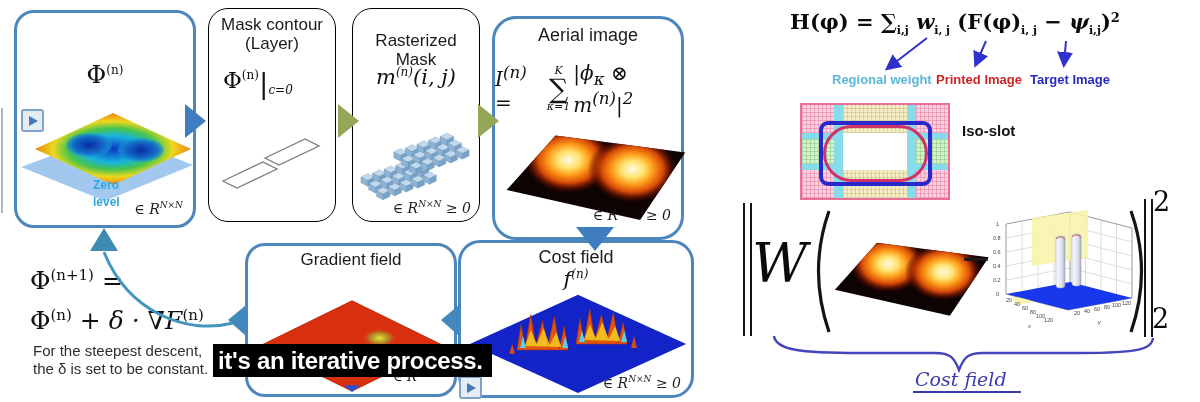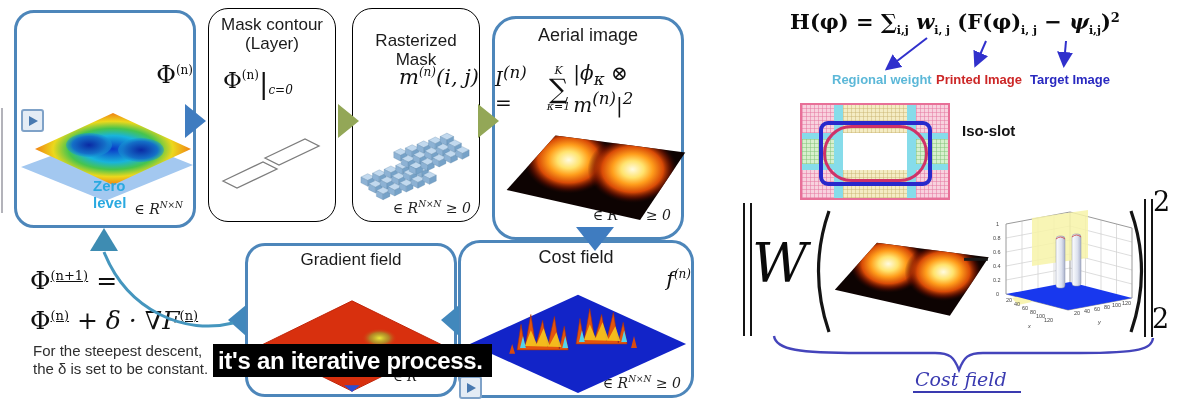--- a/index.html
+++ b/index.html
@@ -7,38 +7,38 @@
          font-family:"Liberation Sans",sans-serif;color:#111;}
   
   .box{position:absolute;background:#fff;border-radius:20px;z-index:10;box-sizing:border-box;}
   .box.blue{border:3px solid #4d86ba;}
   .box.olive{border:1px solid #000000;}
   .btitle{position:absolute;left:0;right:0;text-align:center;font-size:17px;line-height:19px;color:#1b1b1b;}
   .math{font-family:"DejaVu Serif",serif;color:#101010;}
   .math sup{font-size:12px;}
   .math sub{font-size:12px;}
   .it{font-style:italic;}
-  .sym{position:absolute;left:0;right:0;text-align:right;}
+  .sym{position:absolute;left:0;right:0;text-align:center;}
   .domain{position:absolute;font-family:"DejaVu Serif",serif;font-style:italic;font-size:14px;color:#1c1c1c;white-space:nowrap;}
   .domain sup{font-size:9px;}
   .bigbar{font-size:28px;vertical-align:-5px;font-style:normal;}
   
   .play{position:absolute;width:23px;height:23px;background:#e4ecf5;border:2px solid #7fa2c8;border-radius:3px;
         display:flex;align-items:center;justify-content:center;z-index:30;box-sizing:border-box;}
   .play::after{content:"";width:0;height:0;border-top:5px solid transparent;border-bottom:5px solid transparent;
         border-left:9px solid #4879b0;margin-left:2px;}
   
   .af{position:absolute;left:0;right:0;top:42px;display:flex;justify-content:center;align-items:center;
       font-family:"DejaVu Serif",serif;font-size:20px;color:#101010;}
   .sumstack{display:inline-flex;flex-direction:column;align-items:center;line-height:0.95;margin:0 3px;}
   .sumstack .t,.sumstack .b{font-size:11px;font-style:italic;}
   .sumstack .s{font-size:27px;font-style:normal;}
   
   .updline{position:absolute;font-family:"DejaVu Serif",serif;font-size:25px;color:#101010;white-space:nowrap;}
-  .updline sup{font-size:13px;text-decoration:underline;}
+  .updline sup{font-size:15px;}
   .note{position:absolute;left:33px;top:342px;font-size:15px;line-height:18px;color:#2e2e2e;}
   
   .caption{position:absolute;left:213px;top:344px;width:279px;height:33px;background:#000;color:#fff;
            font-size:24px;font-weight:600;letter-spacing:-0.3px;display:flex;align-items:center;
            padding-left:5px;box-sizing:border-box;z-index:60;white-space:nowrap;}
   
   .hf{position:absolute;left:788px;top:9px;width:334px;text-align:center;font-family:"DejaVu Serif",serif;
       font-weight:bold;font-size:21px;white-space:nowrap;color:#0a0a0a;z-index:10;}
   .hf sub{font-size:11px;vertical-align:-5px;}
   .hf .pow{font-size:13px;vertical-align:7px;}
@@ -56,21 +56,21 @@
   .isolabel{position:absolute;left:962px;top:122px;font-size:15px;font-weight:bold;color:#141414;z-index:10;}
   
   .dbar{position:absolute;width:5px;border-left:2px solid #141414;border-right:2px solid #141414;z-index:10;}
   .bigW{position:absolute;left:752px;top:232px;font-family:"DejaVu Serif",serif;font-style:italic;font-size:54px;color:#0a0a0a;z-index:10;}
   .minus{position:absolute;left:960px;top:236px;font-family:"DejaVu Serif",serif;font-size:38px;color:#1a1a1a;z-index:12;}
   .normpow{position:absolute;font-family:"DejaVu Serif",serif;font-size:27px;color:#0a0a0a;z-index:10;}
   .costlabel{position:absolute;left:913px;top:368px;font-family:"DejaVu Serif",serif;font-style:italic;font-size:19px;
              color:#3a3ab0;border-bottom:2px solid #3a3ab0;padding:0 14px 1px 2px;z-index:10;}
   .svgabs{position:absolute;z-index:12;}
   .overlay{position:absolute;left:0;top:0;z-index:20;pointer-events:none;}
-  .zerolabel{position:absolute;left:76px;top:164px;font-size:15px;font-weight:bold;color:#2aa9e0;line-height:17px;z-index:15;}
+  .zerolabel{position:absolute;left:76px;top:164px;font-size:12px;font-weight:bold;color:#2aa9e0;line-height:17px;z-index:15;}
   .edgeline{position:absolute;left:1px;top:108px;width:2px;height:105px;background:#b3b3ba;z-index:5;}
 </style>
 </head>
 <body>
 
 <div class="stage">
 
   <div class="edgeline"></div>
 
   <div class="box blue" style="left:14px;top:10px;width:182px;height:218px;">

